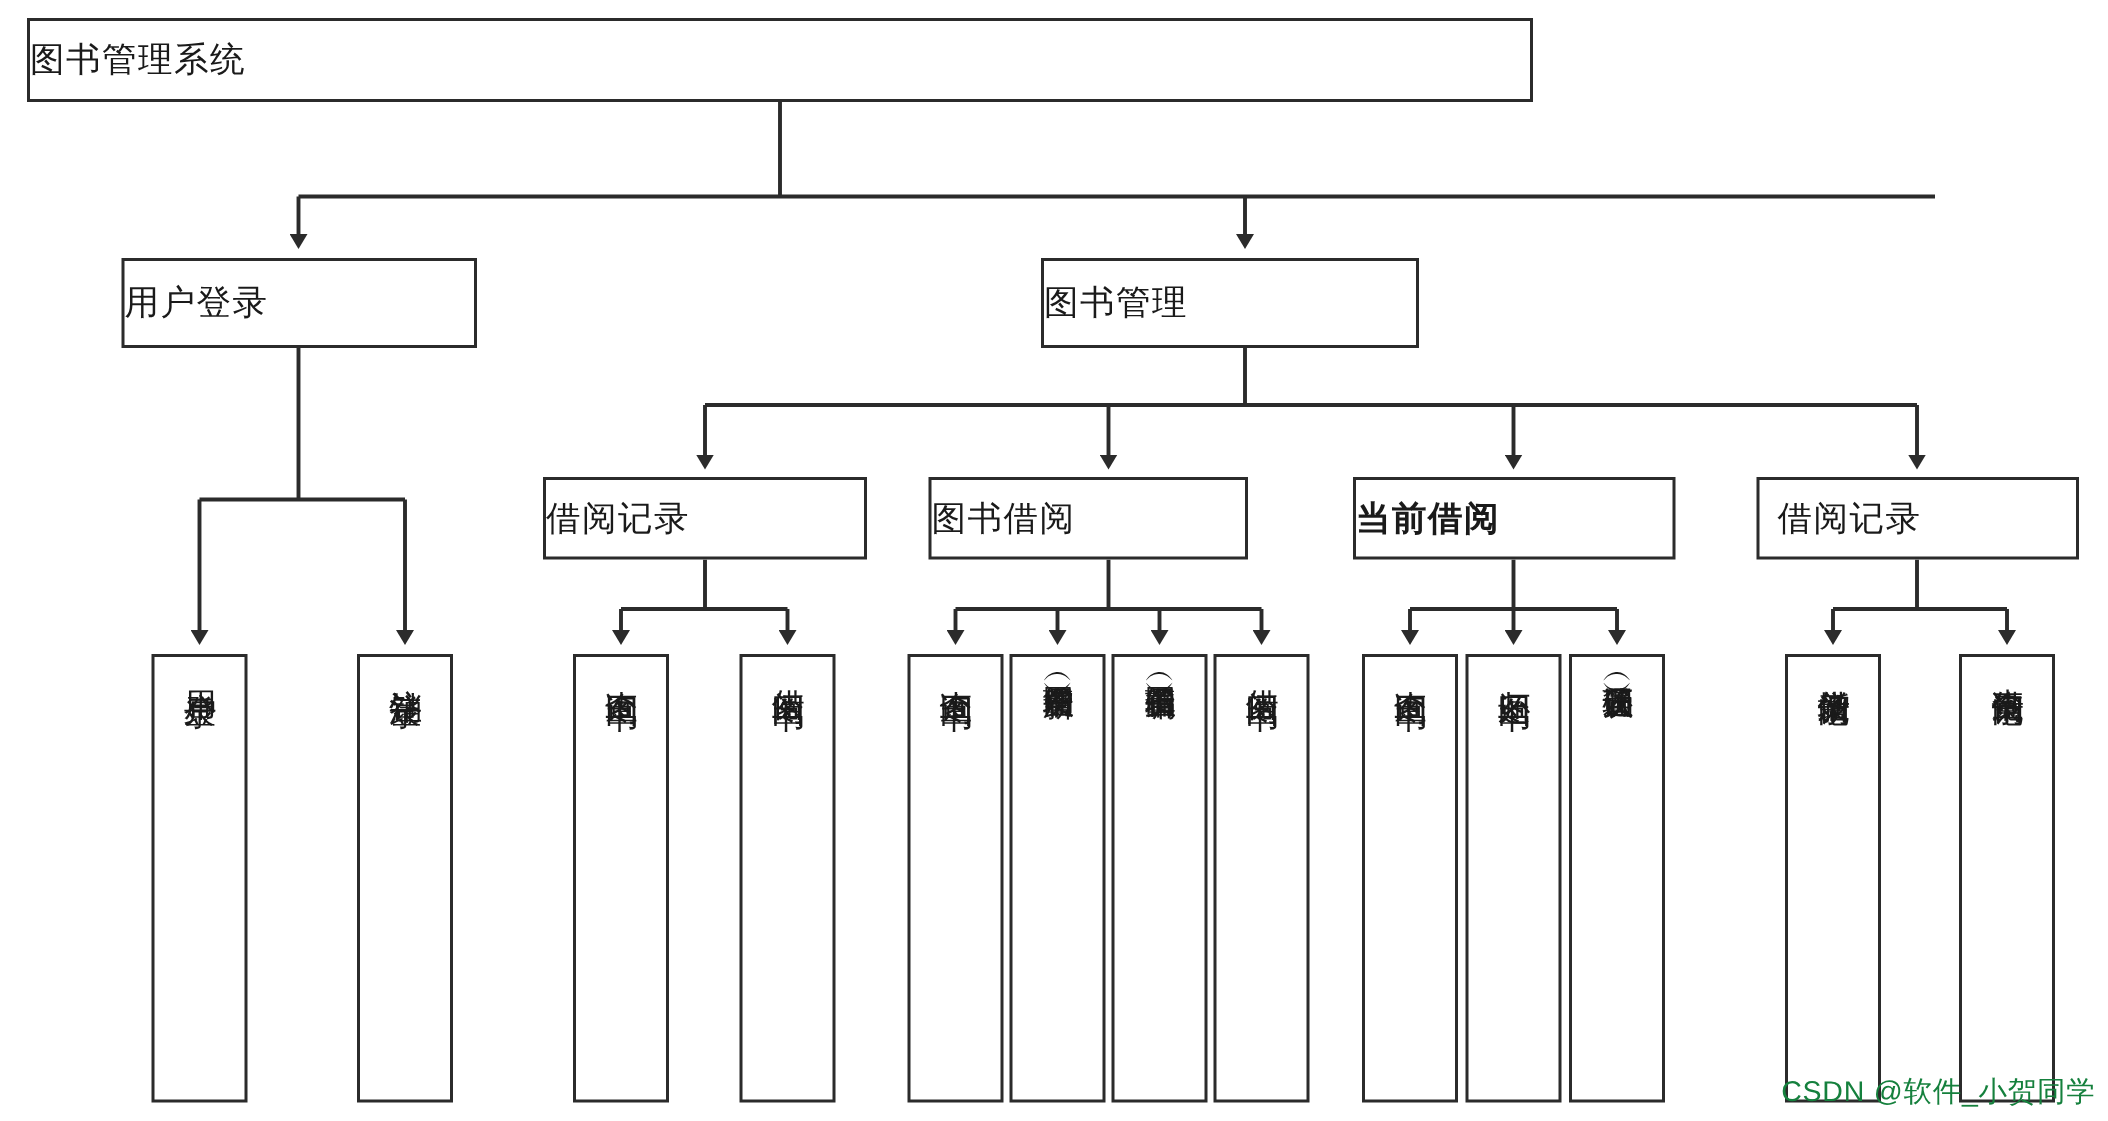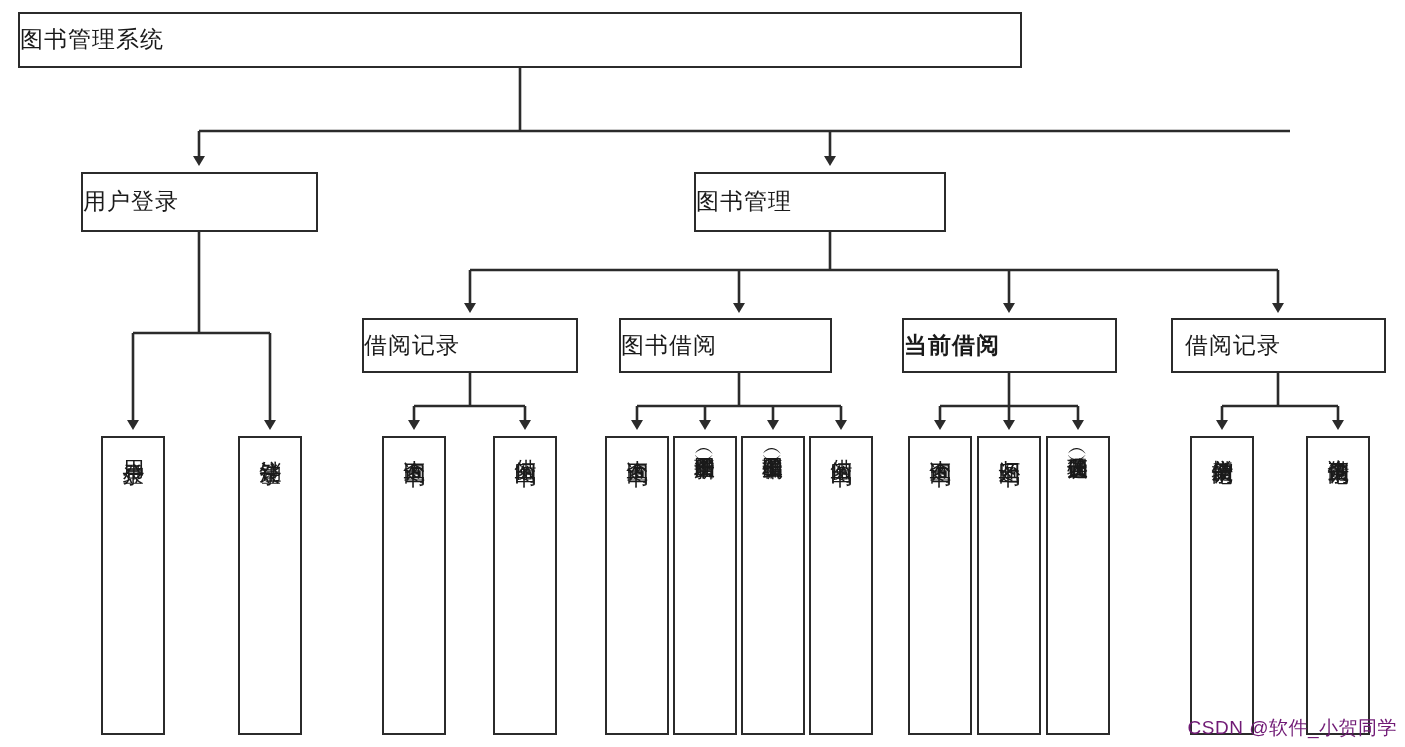--- a/index.html
+++ b/index.html
@@ -52,21 +52,21 @@
     writing-mode: vertical-rl;
     text-orientation: upright;
     display: block;
     max-height: 100%;
   }
   .watermark {
     position: absolute;
     right: 8px;
     bottom: 6px;
     font-size: 19px;
-    color: #701a75;
+    color: #15803d;
     letter-spacing: 0.5px;
     white-space: nowrap;
   }
 </style>
 </head>
 <body>
 
 <div id="canvas">
 
   <svg id="wires" viewBox="0 0 1405 747">

